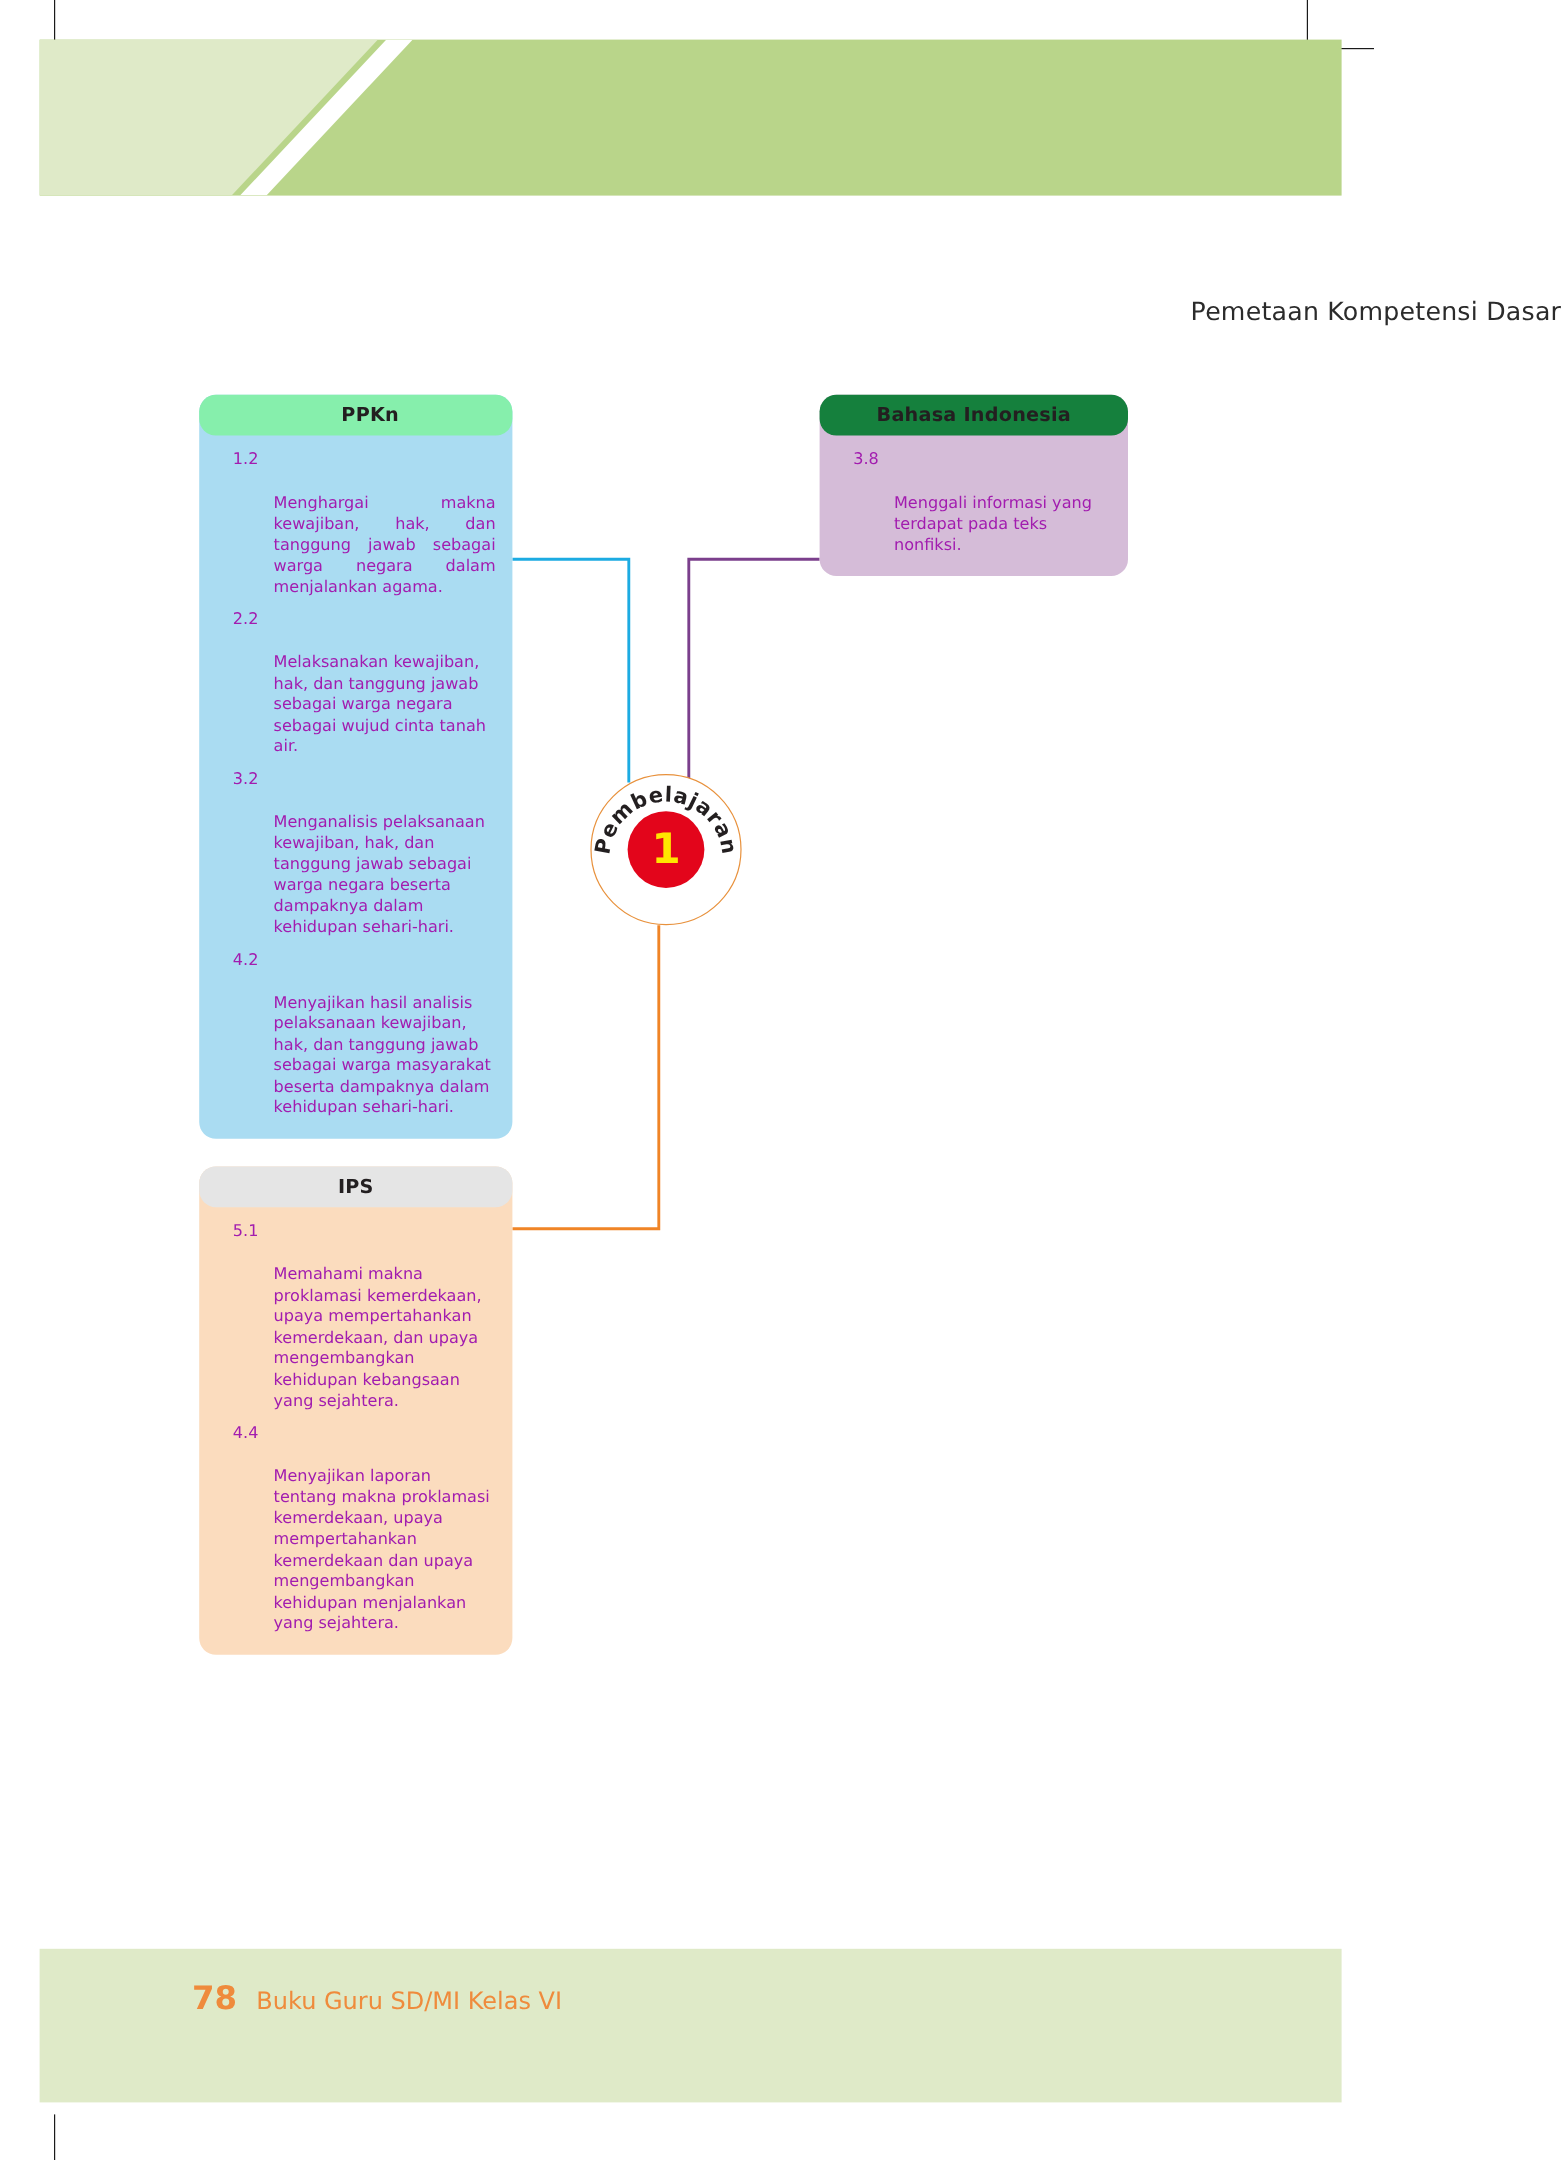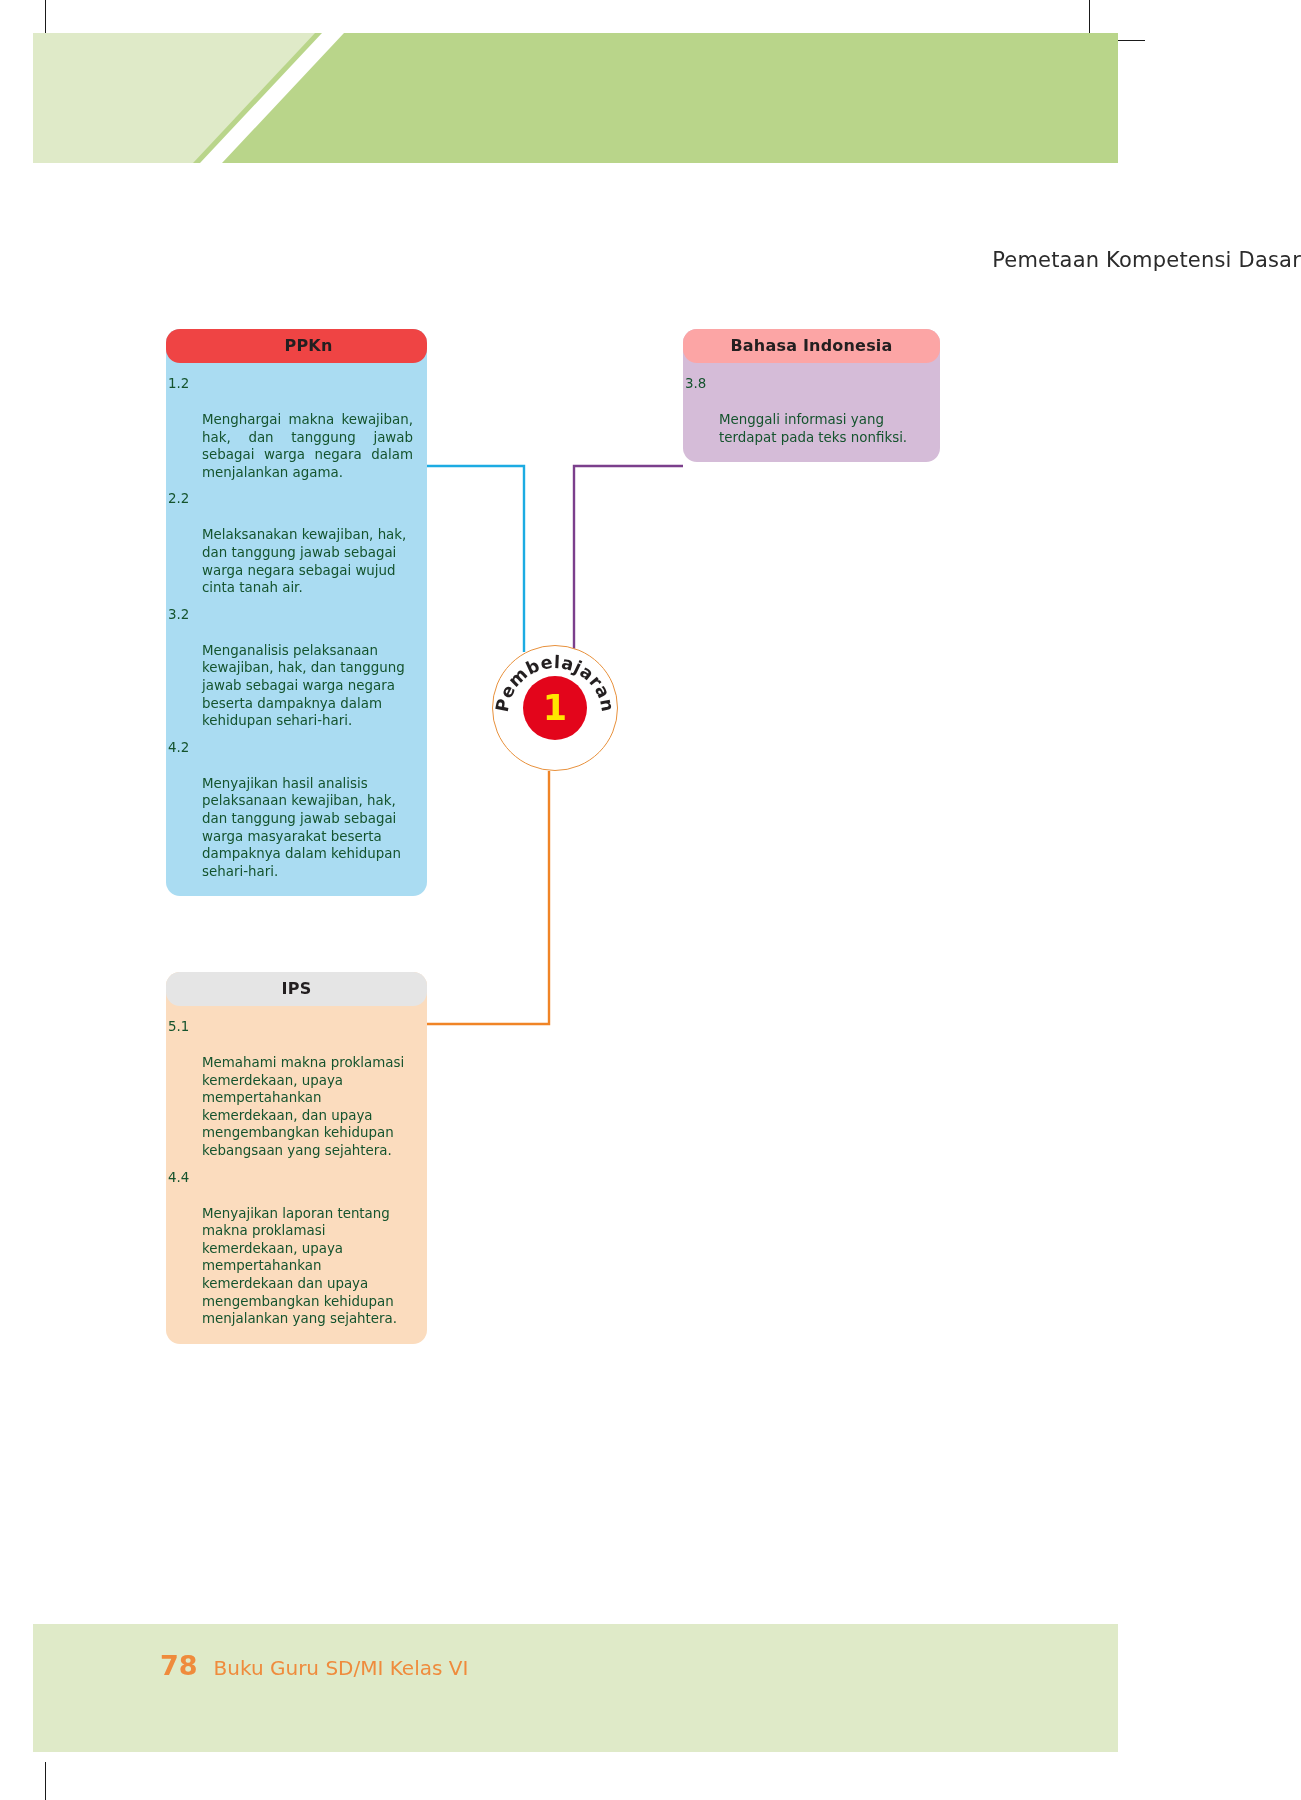--- a/index.html
+++ b/index.html
@@ -81,24 +81,24 @@
     position: relative;
     border-radius: 14px;
     text-align: center;
     font-weight: bold;
     font-size: 16px;
     color: #231f20;
     padding: 7px 0 8px 0;
     letter-spacing: 0.2px;
   }
   .card-body {
-    padding: 12px 14px 16px 0;
+    padding: 12px 14px 16px 26px;
     font-size: 13.4px;
     line-height: 17.6px;
-    color: #14532d;
+    color: #a21caf;
   }
   .kd-row {
     display: flex;
     margin-bottom: 9px;
   }
   .kd-row:last-child { margin-bottom: 0; }
   .kd-code {
     flex: 0 0 34px;
     text-align: left;
     padding-left: 2px;
@@ -109,30 +109,30 @@
   }
   .kd-text.justified { text-align: justify; }
 
   
   #card-ppkn {
     left: 166px;
     top: 329px;
     width: 261px;
     background: #aadcf2;
   }
-  #card-ppkn .card-header { background: #ef4444; padding-left: 24px; }
+  #card-ppkn .card-header { background: #86efac; padding-left: 24px; }
 
   
   #card-bindo {
     left: 683px;
     top: 329px;
     width: 257px;
     background: #d5bcd8;
   }
-  #card-bindo .card-header { background: #fca5a5; }
+  #card-bindo .card-header { background: #15803d; }
 
   
   #card-ips {
     left: 166px;
     top: 972px;
     width: 261px;
     background: #fbdcbe;
   }
   #card-ips .card-header { background: #e5e5e5; }
 

